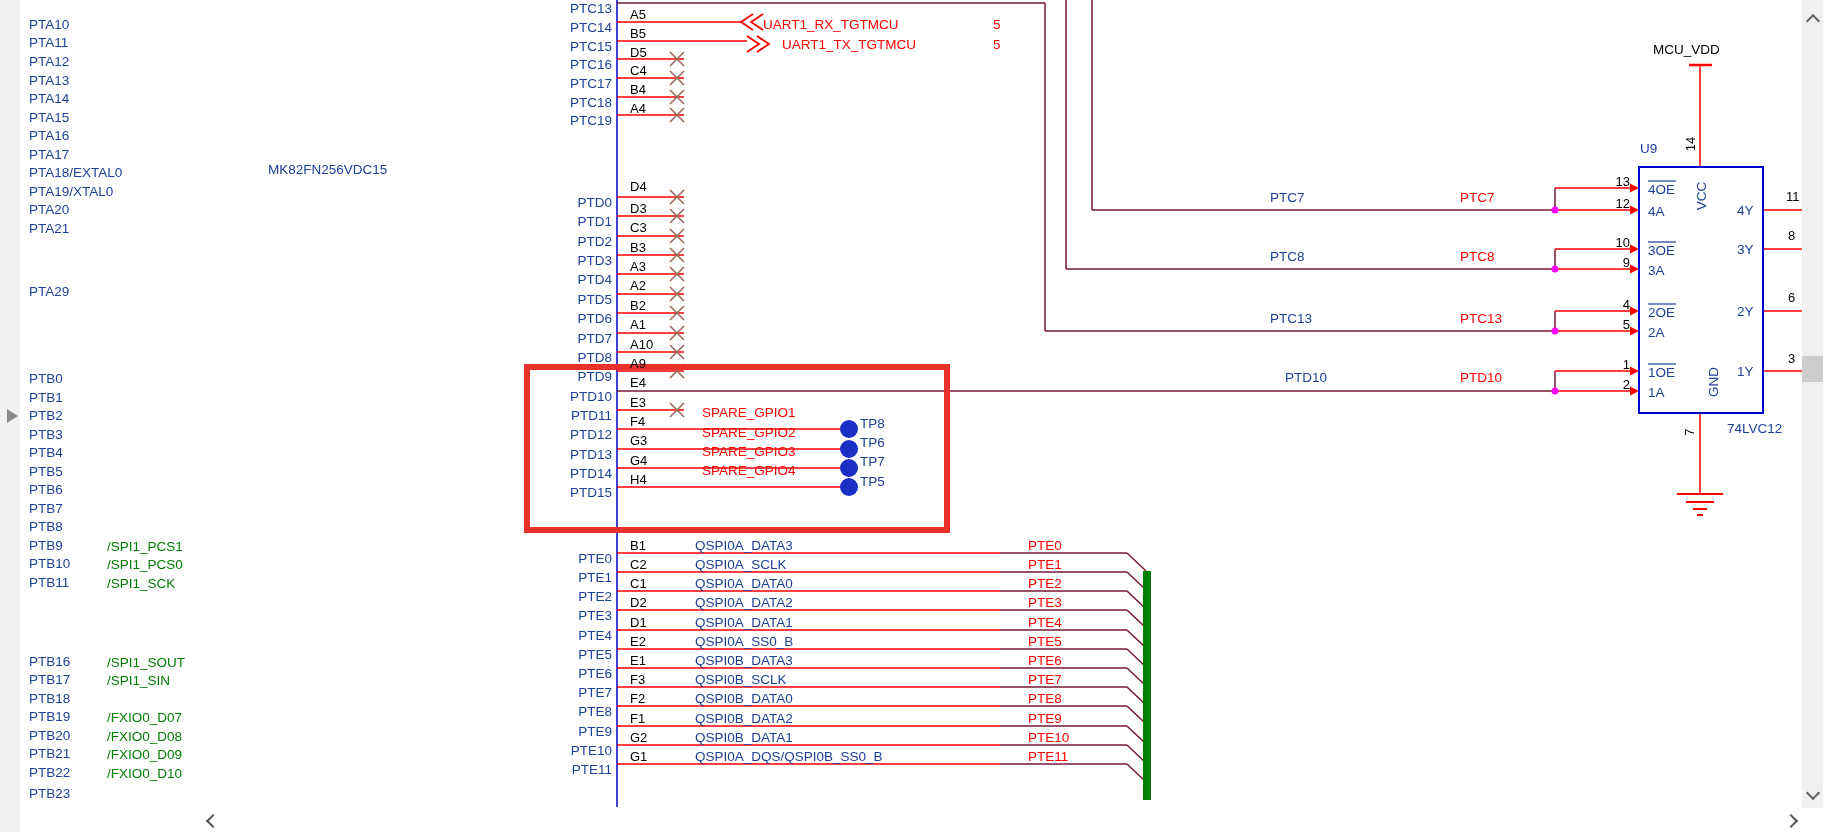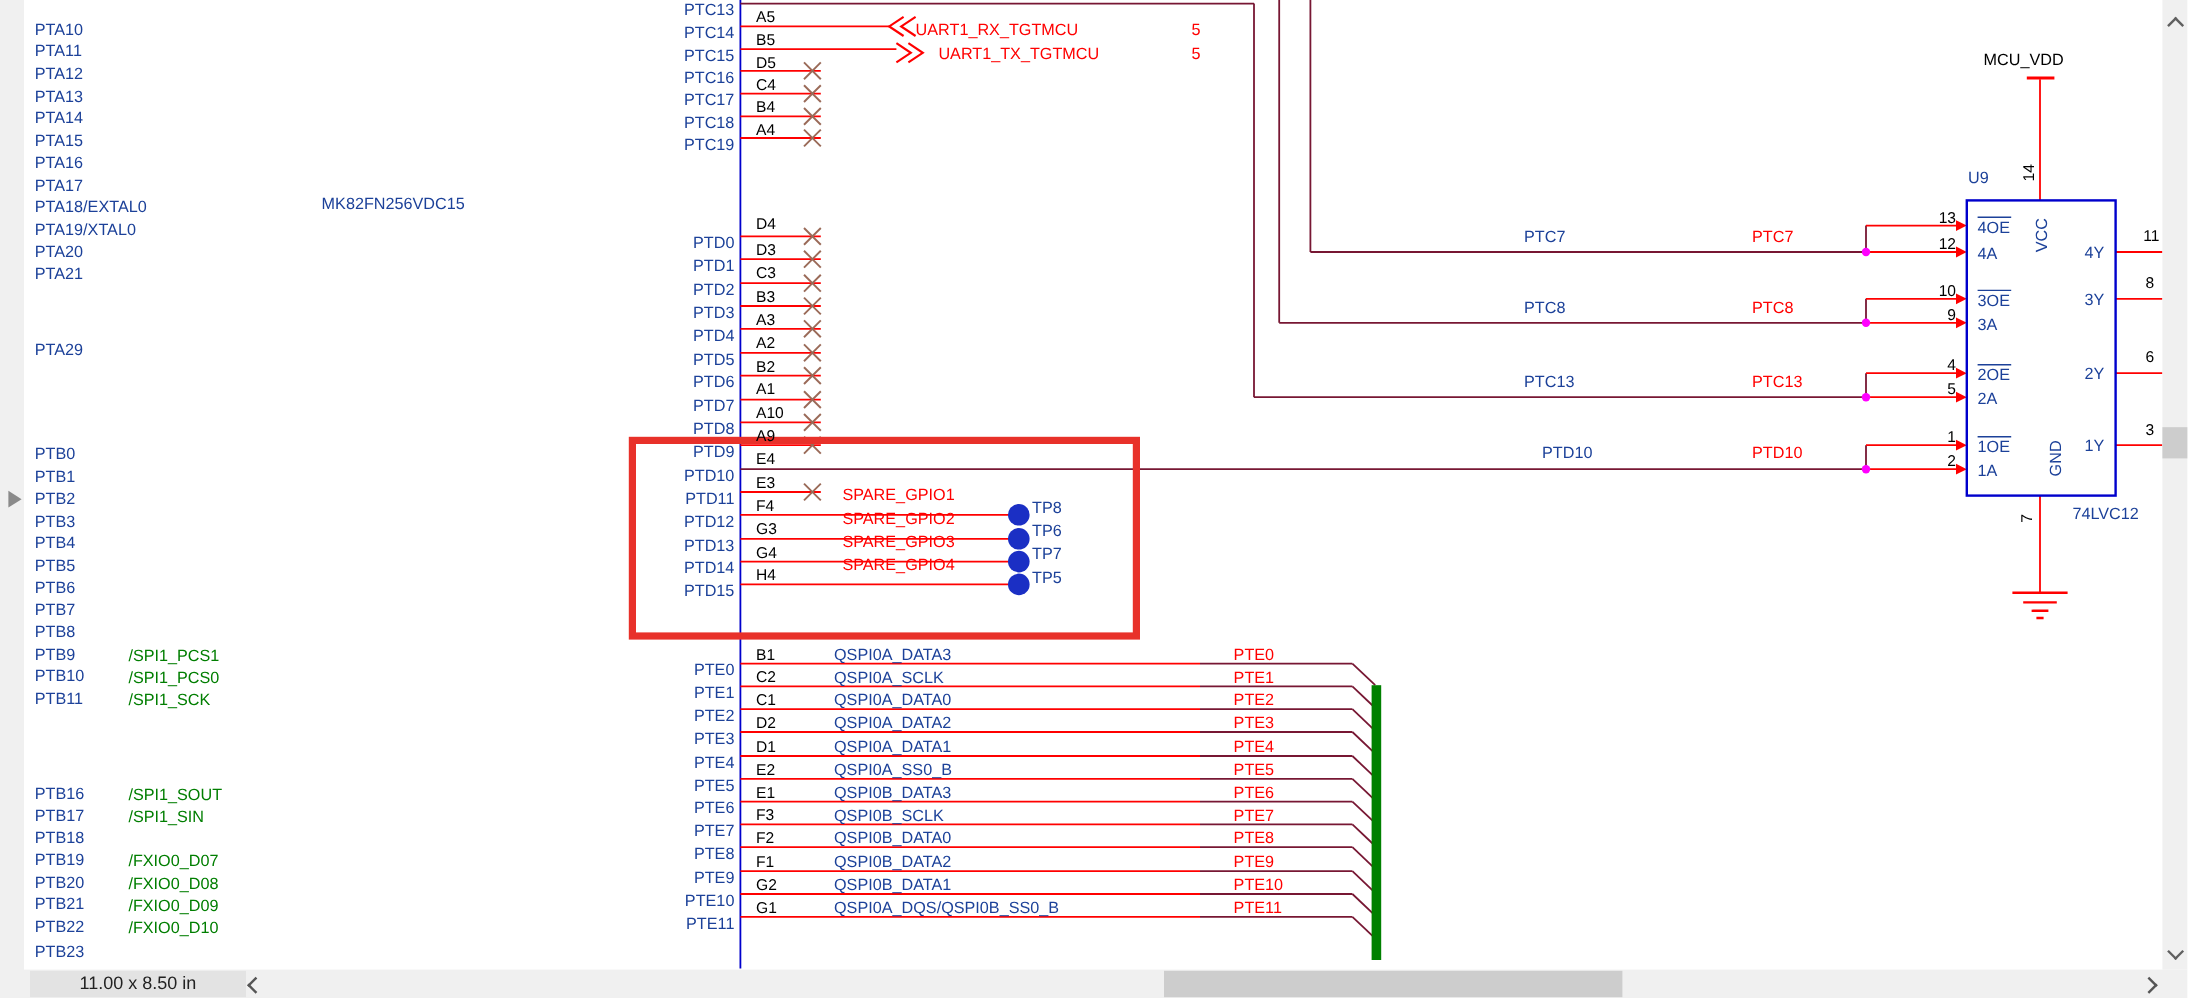--- a/index.html
+++ b/index.html
@@ -364,19 +364,15 @@
 
   <div class="rail"></div>
   <div class="tri"></div>
 
   <div class="vtrack">
     <div class="chev chev-up"></div>
     <div class="vthumb"></div>
     <div class="chev chev-down"></div>
   </div>
 
-  <div class="statusbar">
-    <div class="dimbox">11.00 x 8.50 in</div>
-    <div class="hthumb"></div>
-  </div>
   <div class="chev chev-left"></div>
   <div class="chev chev-right"></div>
 </div>
 
 </body></html>

